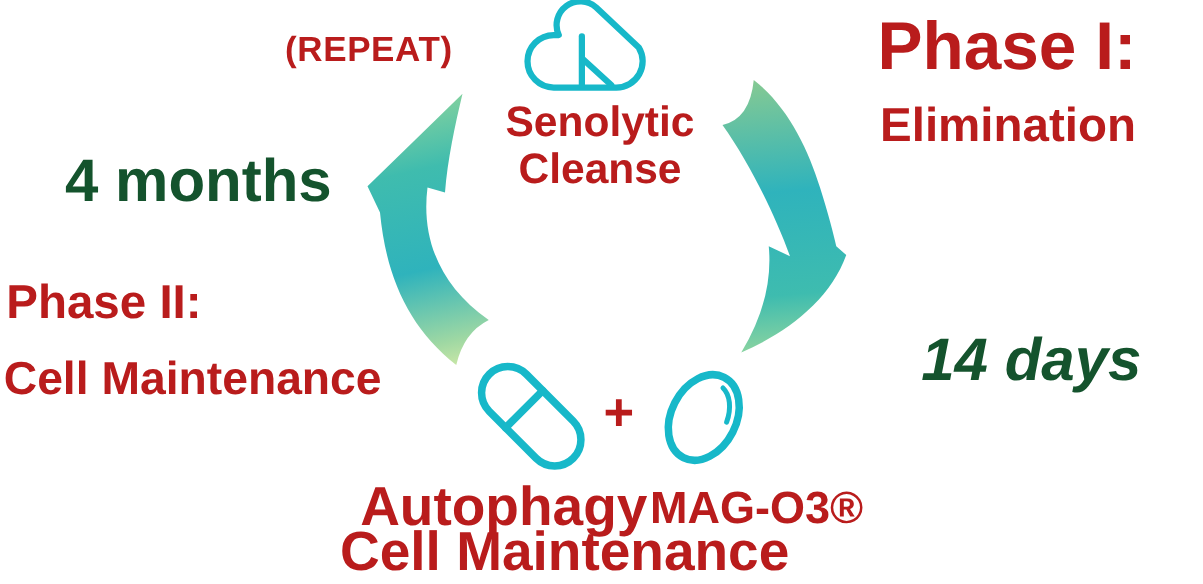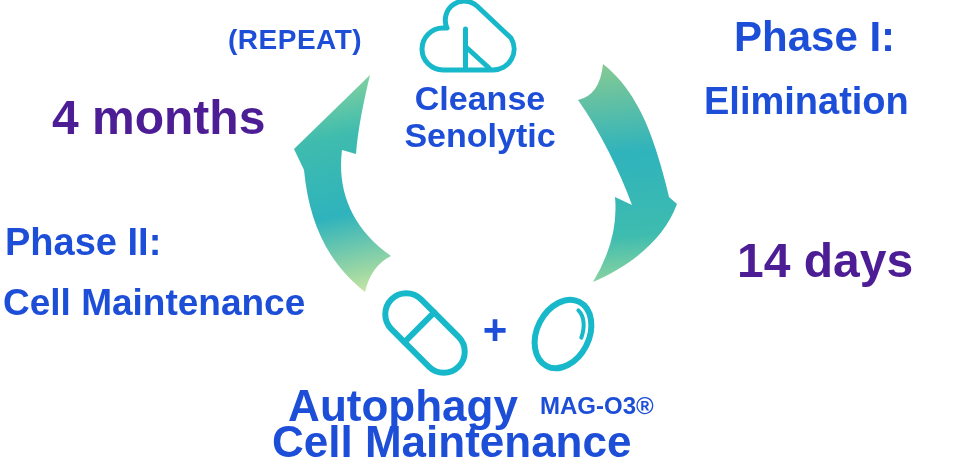--- a/index.html
+++ b/index.html
@@ -5,37 +5,37 @@
   html,body{margin:0;padding:0;background:#ffffff;}
   .canvas{
     position:relative;
     width:962px;height:467px;
     background:#ffffff;
     font-family:"Liberation Sans", sans-serif;
     font-weight:bold;
     overflow:hidden;
   }
   .abs{position:absolute;white-space:nowrap;}
-  .navy{color:#1d4ed8;}
-  .teal{color:#4c1d95;}
+  .navy{color:#b91c1c;}
+  .teal{color:#14532d;margin-top:28px;}
 
   .repeat-label{left:228px;top:26px;font-size:28px;line-height:28px;letter-spacing:0.5px;}
   .four-months{left:52px;top:94px;font-size:48px;line-height:48px;}
 
   .senolytic{left:370px;top:80px;width:220px;text-align:center;font-size:34px;line-height:37px;}
 
-  .phase1-title{left:702px;top:10px;font-size:42px;line-height:54px;margin-left:32px;}
+  .phase1-title{left:702px;top:10px;font-size:54px;line-height:54px;}
   .phase1-sub{left:704px;top:82px;font-size:38px;line-height:38px;}
-  .phase1-duration{left:737px;top:232px;font-size:48px;line-height:57px;}
+  .phase1-duration{left:737px;top:232px;font-size:48px;line-height:57px;font-style:italic;}
 
   .phase2-title{left:5px;top:215px;font-size:38px;line-height:54px;}
   .phase2-sub{left:3px;top:284px;font-size:37px;line-height:37px;}
 
   .product1{left:272px;top:388px;width:262px;text-align:center;font-size:44px;line-height:36px;}
-  .product2{left:540px;top:388px;font-size:24px;line-height:36px;text-align:center;}
+  .product2{left:520px;top:388px;font-size:36px;line-height:36px;text-align:center;}
   .plus-sign{left:480px;top:309px;width:30px;text-align:center;font-size:42px;line-height:42px;}
 
   .art{position:absolute;left:0;top:0;width:962px;height:467px;}
 </style>
 </head>
 <body>
 
 <div class="canvas">
 
   <svg class="art" viewBox="0 0 962 467" aria-hidden="true">
@@ -95,22 +95,22 @@
       <ellipse cx="563" cy="334" rx="26" ry="36"></ellipse>
       <path stroke-width="4" d="M 566,306 A 19,29 0 0 1 581,329"></path>
     </g>
   </svg>
 
   <div class="abs navy repeat-label">(REPEAT)</div>
 
   <div class="abs teal four-months">4 months</div>
 
   <div class="abs navy senolytic">
+    <div>Senolytic</div>
     <div>Cleanse</div>
-    <div>Senolytic</div>
   </div>
 
   <div class="abs navy phase1-title">Phase I:</div>
   <div class="abs navy phase1-sub">Elimination</div>
   <div class="abs teal phase1-duration">
     <div>14 days</div>
   </div>
 
   <div class="abs navy phase2-title">Phase II:</div>
   <div class="abs navy phase2-sub">Cell Maintenance</div>

